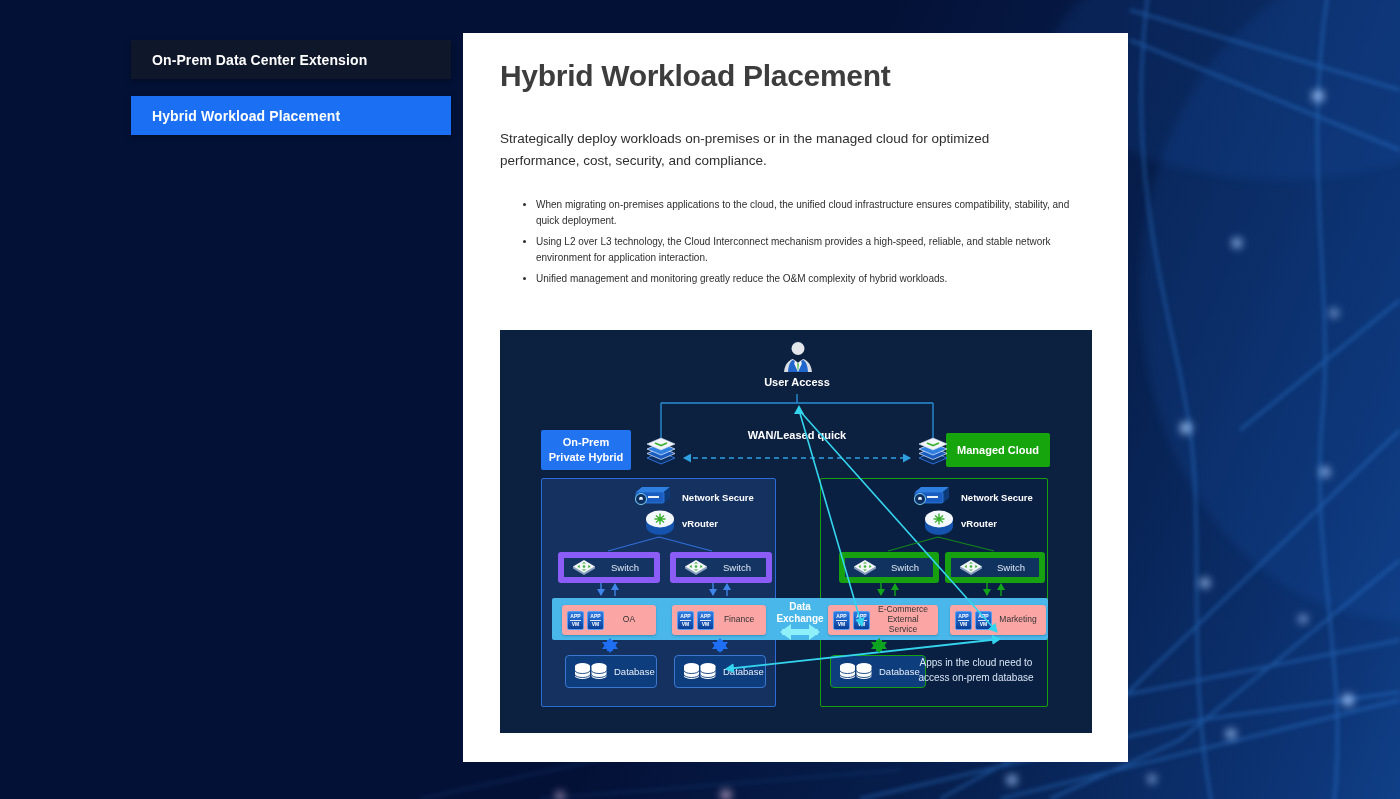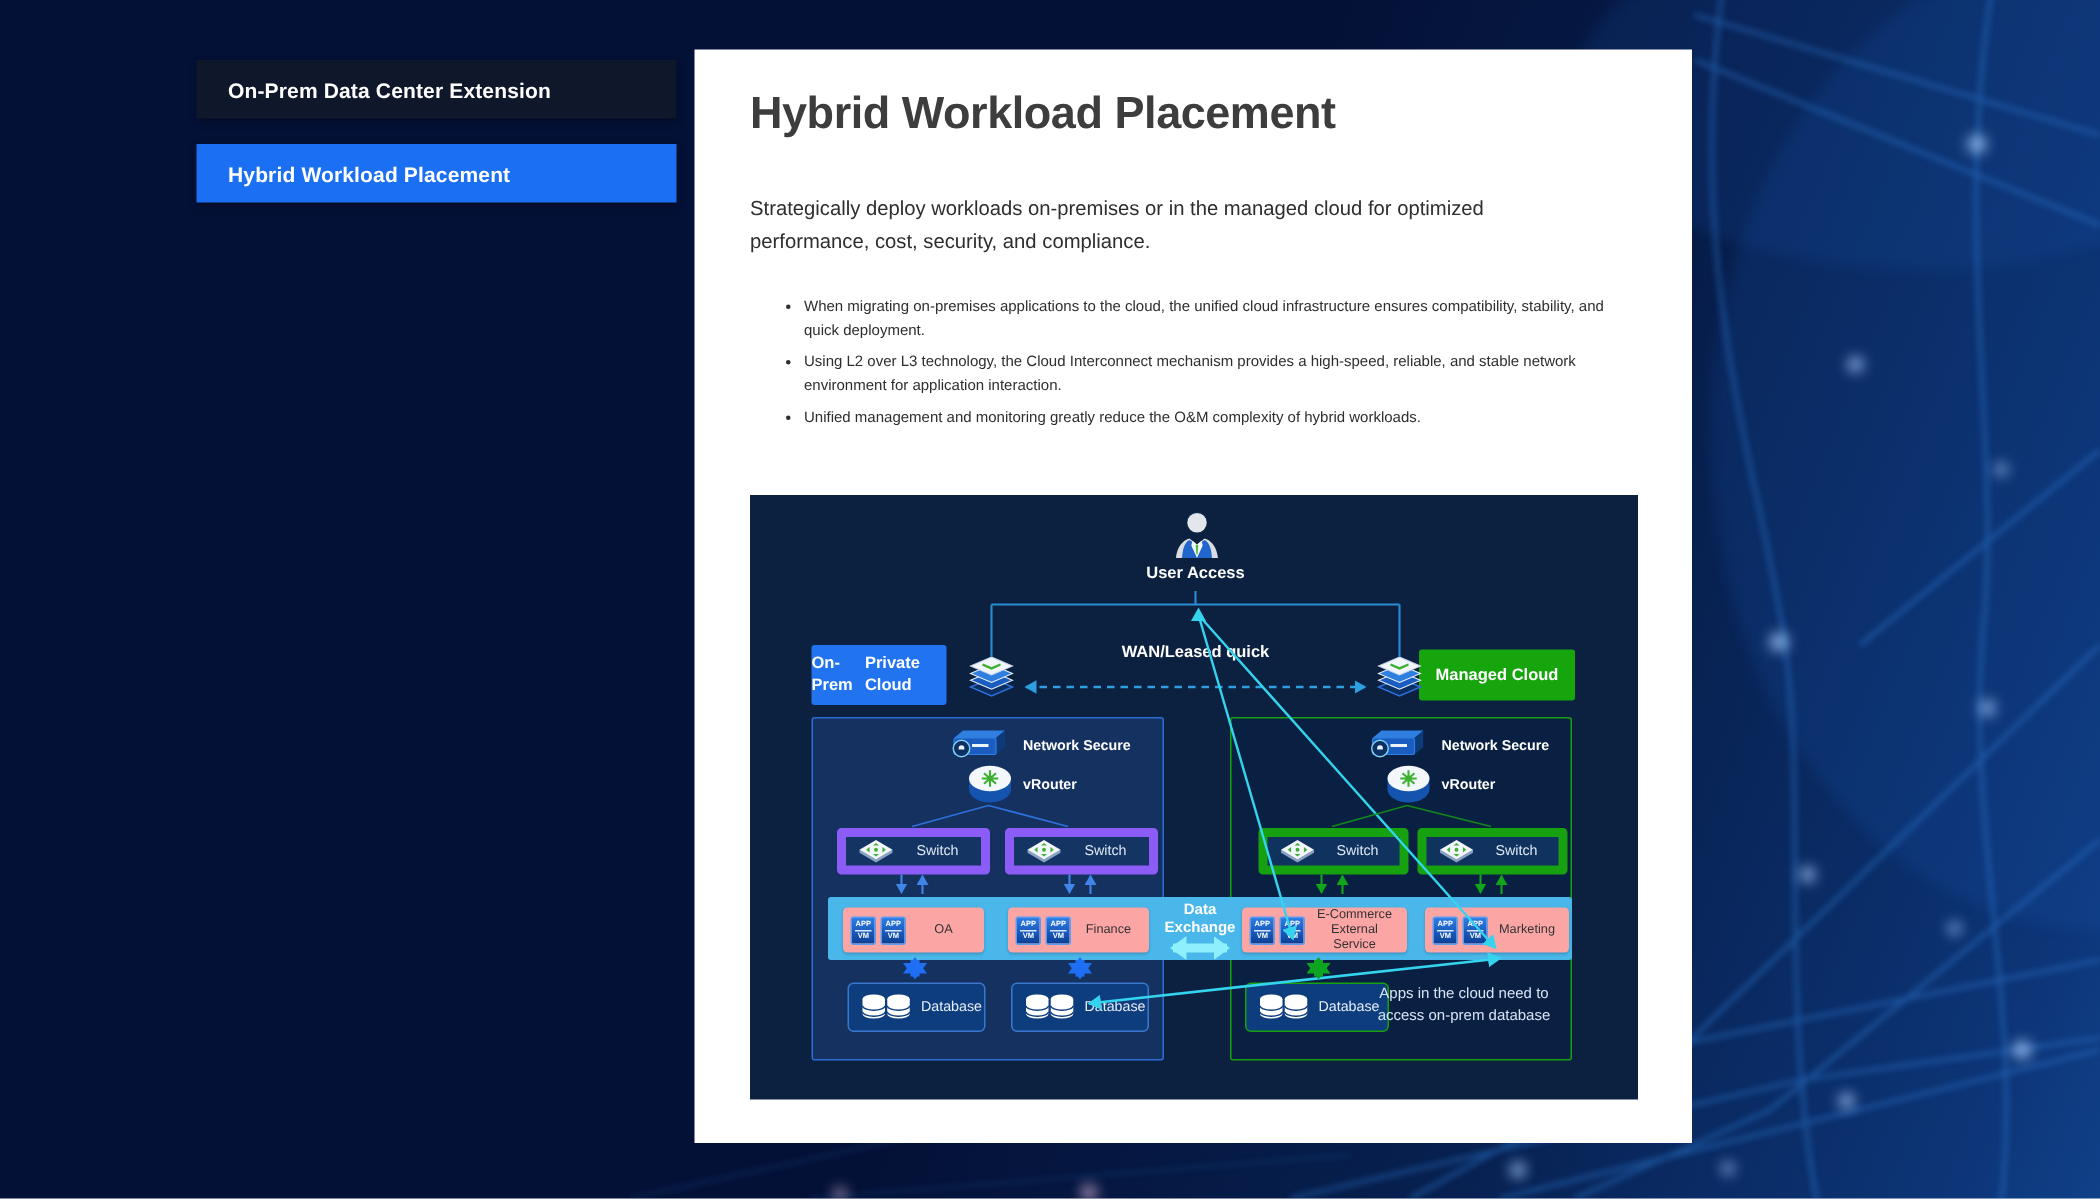--- a/index.html
+++ b/index.html
@@ -33,21 +33,21 @@
   
   .diagram{position:absolute;left:37px;top:297px;width:592px;height:403px;background:#0c2040;}
   .diagram *{box-sizing:border-box;}
   .abs{position:absolute;}
   .dlabel{color:#fff;font-weight:bold;}
 
   .user-icon{left:279px;top:8px;width:38px;height:36px;}
   .user-label{left:247px;top:46px;width:100px;text-align:center;font-size:11px;}
 
   .onprem-badge{left:41px;top:100px;width:90px;height:40px;background:#2273f0;border-radius:2px;
-    display:flex;flex-direction:row;align-items:center;justify-content:center;
+    display:flex;flex-direction:column;align-items:center;justify-content:center;
     font-size:11px;line-height:1.35;}
   .managed-badge{left:446px;top:103px;width:104px;height:34px;background:#17a50e;border-radius:2px;
     display:flex;align-items:center;justify-content:center;font-size:11px;}
   .wan-label{left:227px;top:99px;width:140px;text-align:center;font-size:11px;}
 
   .gw{width:34px;height:32px;}
   .gw1{left:144px;top:106px;}
   .gw2{left:416px;top:106px;}
 
   .region{top:148px;height:229px;border-radius:2px;}
@@ -161,21 +161,21 @@
       <path d="M9 34 c.5-9 3.5-11.5 5-12 l5 3.5 5-3.5 c1.5 .5 4.5 3 5 12z" fill="#2166cc"></path>
       <path d="M16 22.5 l3 2.6 3-2.6 .8 3.2 -3.8 8.3 -3.8-8.3z" fill="#f2f4f6"></path>
       <path d="M18.2 25.6 l.8-.7 .8 .7 -.4 5.6 -.4 1 -.4-1z" fill="#46b83c"></path>
       <circle cx="19" cy="10.5" r="6.5" fill="#e3e6ea"></circle>
       <path d="M12.5 10 a6.5 6.5 0 0 1 13 0 c1-9-14-9-13 0z" fill="#1b3a66"></path>
     </svg>
     <div class="abs dlabel user-label">User Access</div>
 
     <div class="abs dlabel onprem-badge">
       <span>On-Prem</span>
-      <span>Private Cloud</span>
+      <span>Private Hybrid</span>
     </div>
     <div class="abs dlabel managed-badge">Managed Cloud</div>
     <div class="abs dlabel wan-label">WAN/Leased quick</div>
 
     <svg class="abs gw gw1" viewBox="0 0 34 32">
       <path d="M17 16 L31 22 17 28 3 22z" fill="#0c2f61" stroke="#2f6fd8" stroke-width="1"></path>
       <path d="M17 11.5 L31 17.5 17 23.5 3 17.5z" fill="#1b5cc0" stroke="#eaf2fc" stroke-width="0.7"></path>
       <path d="M17 7 L31 13 17 19 3 13z" fill="#2e7fe0" stroke="#eaf2fc" stroke-width="0.7"></path>
       <path d="M17 2 L31 8 17 14 3 8z" fill="#f2f6fc" stroke="#c9d6ea" stroke-width="0.7"></path>
       <path d="M11 7 L17 9.6 23 7" stroke="#3cb02f" stroke-width="1.6" fill="none"></path>

